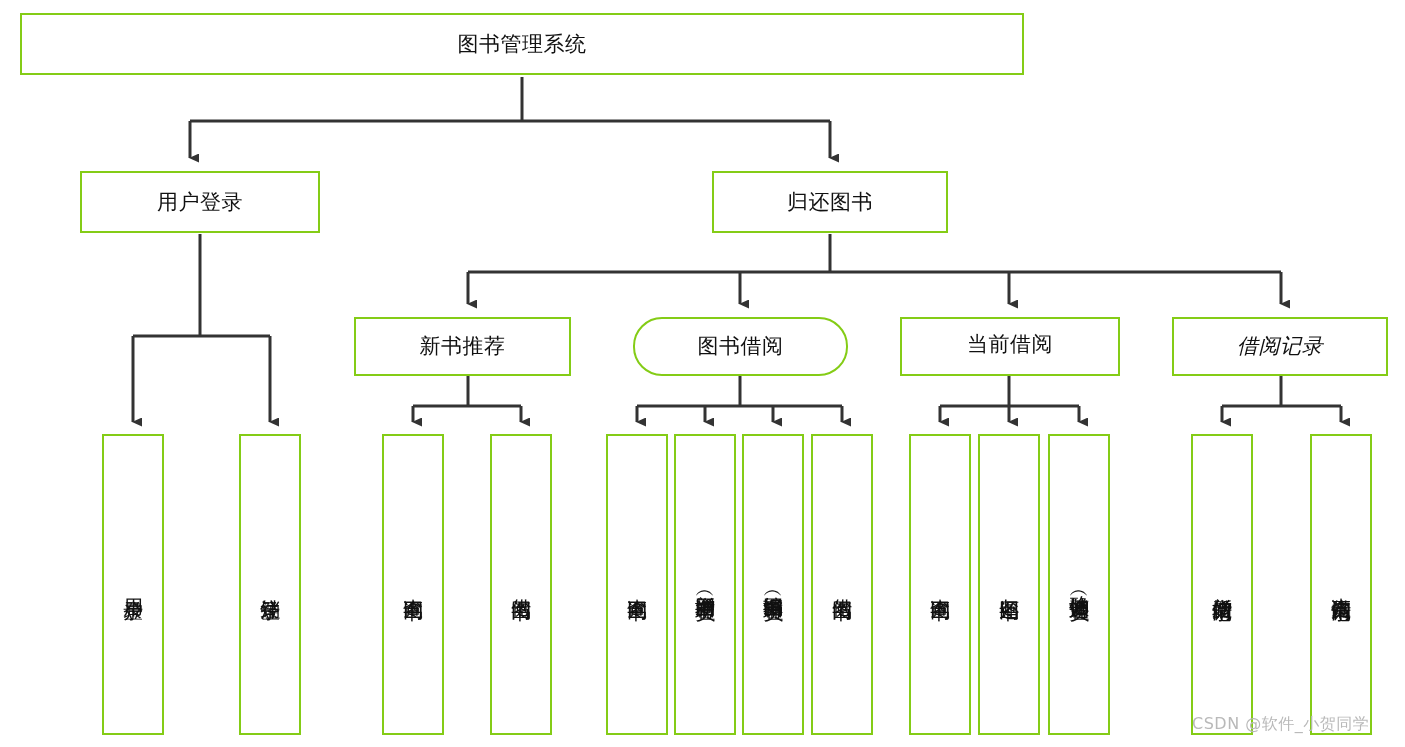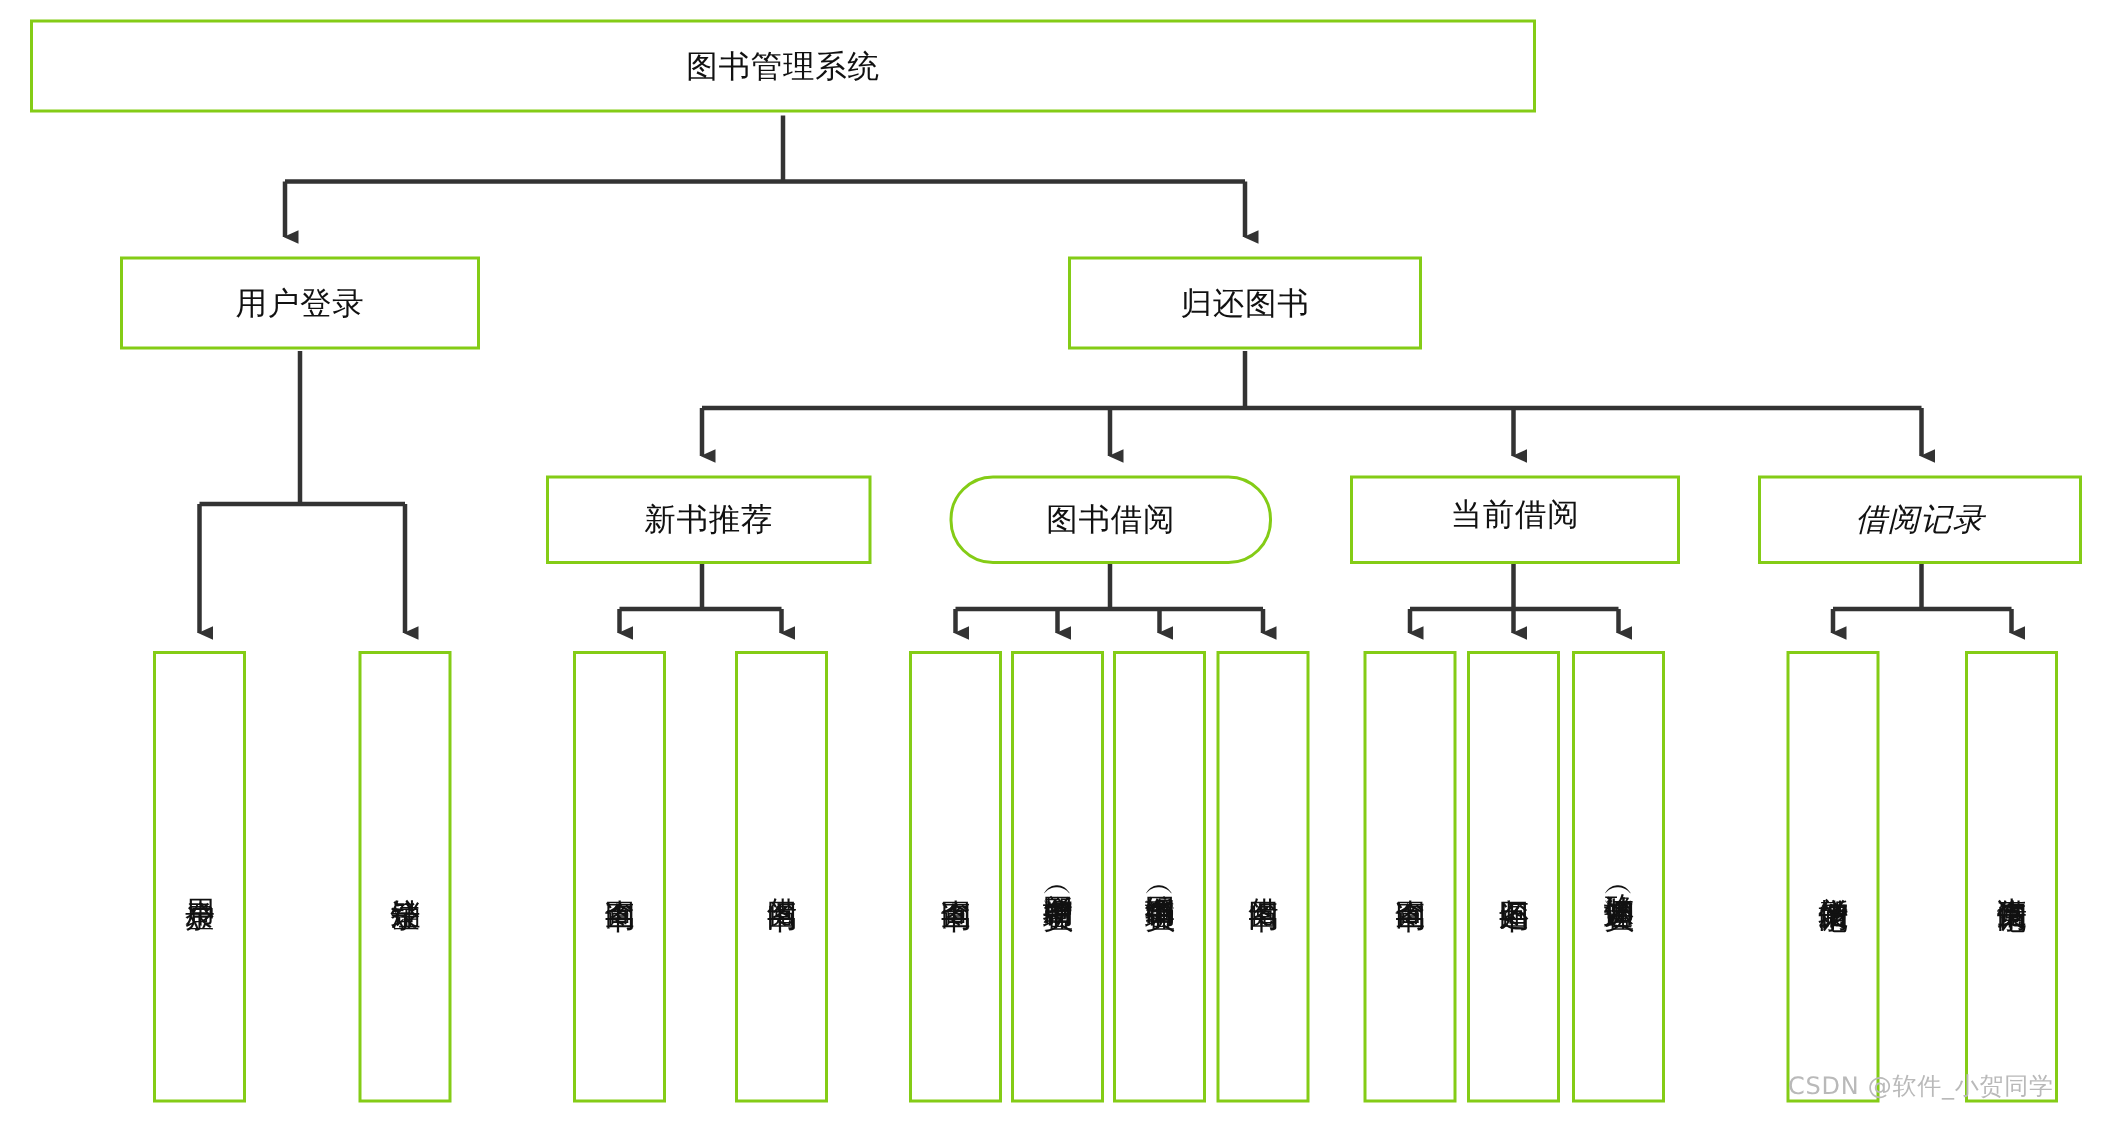--- a/index.html
+++ b/index.html
@@ -130,21 +130,21 @@
     <span class="node-label">图书管理系统</span>
   </div>
 
   <div class="node" style="left:80px; top:171px; width:240px; height:62px;">
     <span class="node-label">用户登录</span>
   </div>
   <div class="node" style="left:712px; top:171px; width:236px; height:62px;">
     <span class="node-label">归还图书</span>
   </div>
 
-  <div class="node" style="left:364px; top:317px; width:217px; height:59px;">
+  <div class="node" style="left:354px; top:317px; width:217px; height:59px;">
     <span class="node-label">新书推荐</span>
   </div>
   <div class="node" style="left:633px; top:317px; width:215px; height:59px;border-radius:29px;">
     <span class="node-label">图书借阅</span>
   </div>
   <div class="node" style="left:900px; top:317px; width:220px; height:59px;font-family:Liberation Mono, monospace;">
     <span class="node-label">当前借阅</span>
   </div>
   <div class="node" style="left:1172px; top:317px; width:216px; height:59px;font-style:italic;">
     <span class="node-label">借阅记录</span>

